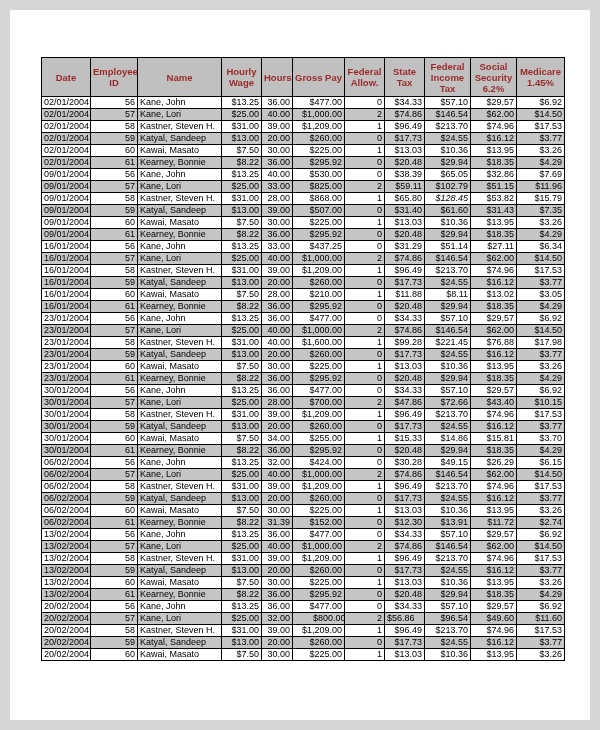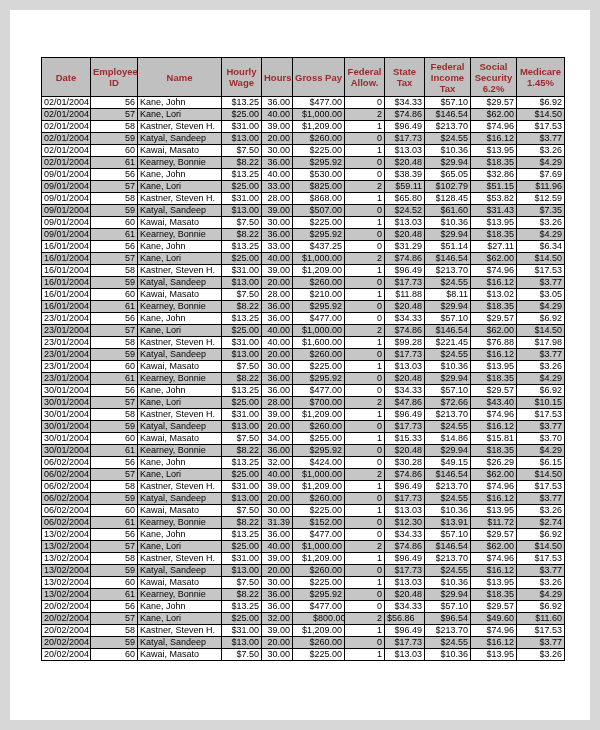--- a/index.html
+++ b/index.html
@@ -197,33 +197,33 @@
         </tr>
         <tr>
           <td style="text-align: left;">09/01/2004</td>
           <td style="text-align: right;">58</td>
           <td style="text-align: left;">Kastner, Steven H.</td>
           <td style="text-align: right;">$31.00</td>
           <td style="text-align: right;">28.00</td>
           <td style="text-align: right;">$868.00</td>
           <td style="text-align: right;">1</td>
           <td style="text-align: right;">$65.80</td>
-          <td style="text-align: right;">$128.45</td>
+          <td style="text-align: right; font-style: italic;">$128.45</td>
           <td style="text-align: right;">$53.82</td>
-          <td style="text-align: right;">$12.59</td>
+          <td style="text-align: right;">$15.79</td>
         </tr>
         <tr class="alt">
           <td style="text-align: left;">09/01/2004</td>
           <td style="text-align: right;">59</td>
           <td style="text-align: left;">Katyal, Sandeep</td>
           <td style="text-align: right;">$13.00</td>
           <td style="text-align: right;">39.00</td>
           <td style="text-align: right;">$507.00</td>
           <td style="text-align: right;">0</td>
-          <td style="text-align: right;">$24.52</td>
+          <td style="text-align: right;">$31.40</td>
           <td style="text-align: right;">$61.60</td>
           <td style="text-align: right;">$31.43</td>
           <td style="text-align: right;">$7.35</td>
         </tr>
         <tr>
           <td style="text-align: left;">09/01/2004</td>
           <td style="text-align: right;">60</td>
           <td style="text-align: left;">Kawai, Masato</td>
           <td style="text-align: right;">$7.50</td>
           <td style="text-align: right;">30.00</td>

